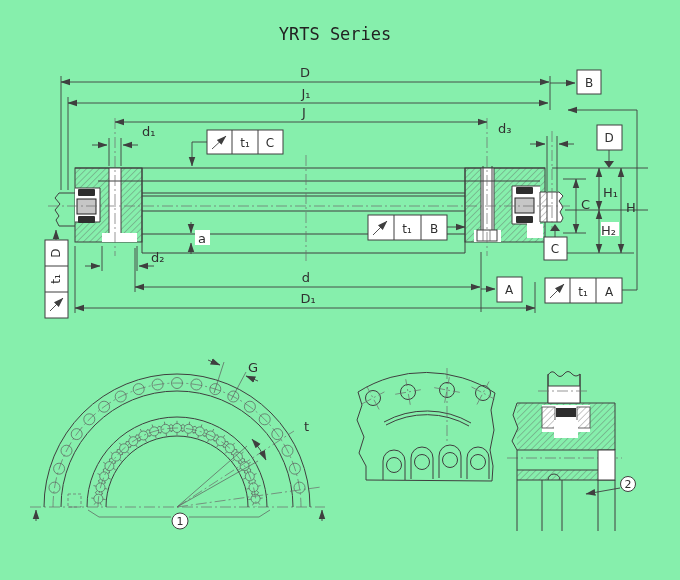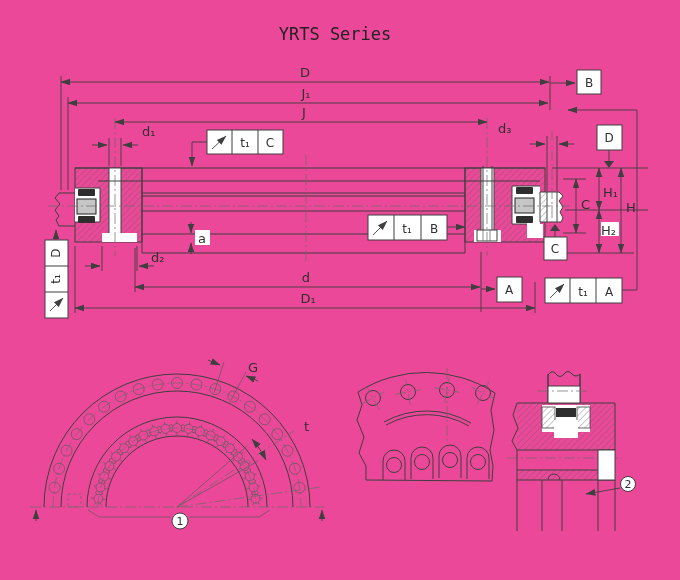--- a/index.html
+++ b/index.html
@@ -1,16 +1,16 @@
 <!DOCTYPE html>
 <html><head>
 <meta charset="utf-8">
 <style>
   html,body{margin:0;padding:0;background:#ffffff;}
-  .page{width:680px;height:580px;position:relative;background:#ec4899;overflow:hidden;}
+  .page{width:680px;height:580px;position:relative;background:#86efac;overflow:hidden;}
   svg{display:block;}
   .ln{stroke:#3f3f3f;stroke-width:1;fill:none;}
   .thin{stroke:#5a5a5a;stroke-width:.7;fill:none;}
   .cl{stroke:#6a6a6a;stroke-width:.7;fill:none;stroke-dasharray:11 3 2 3;}
   .dim{stroke:#3f3f3f;stroke-width:.9;fill:none;}
   .boxf{fill:#ffffff;stroke:#3f3f3f;stroke-width:1;}
   .dark{fill:#2e2e2e;stroke:none;}
   .roller{fill:#c6c6c6;stroke:#222;stroke-width:1;}
   .wht{fill:#ffffff;stroke:none;}
   text{font-family:"DejaVu Sans",sans-serif;font-size:13px;fill:#303030;}

